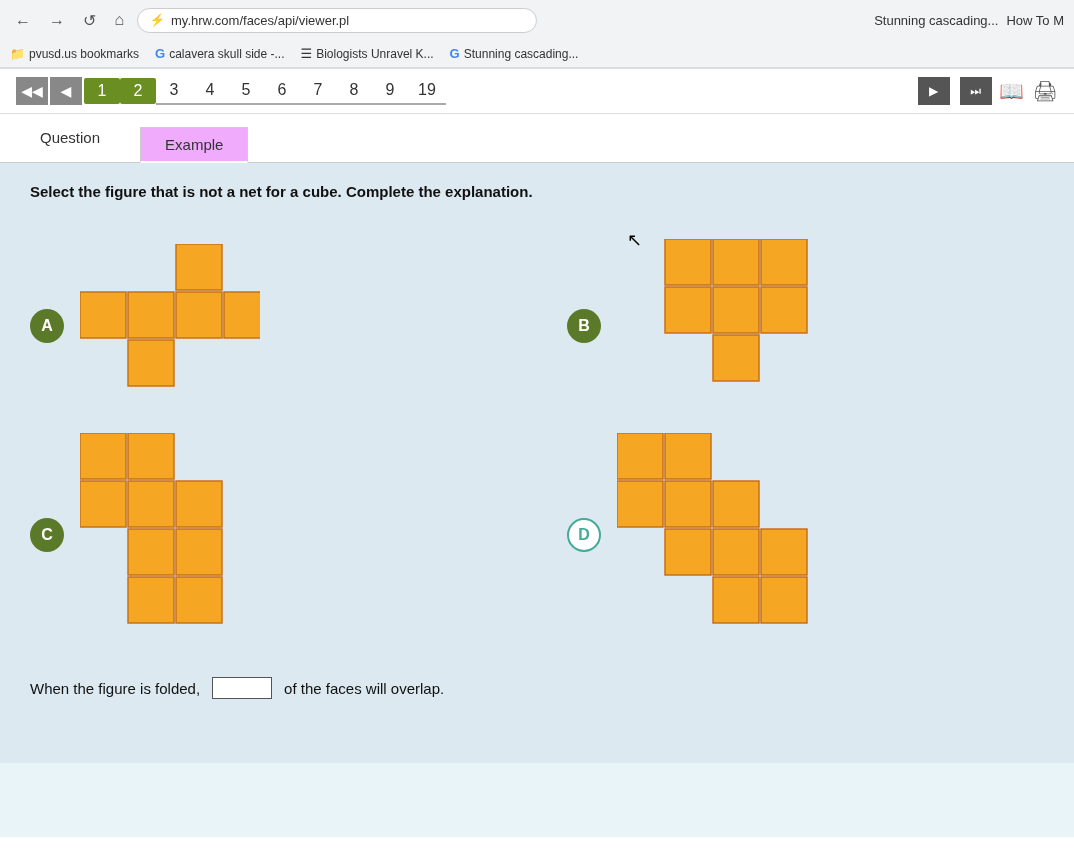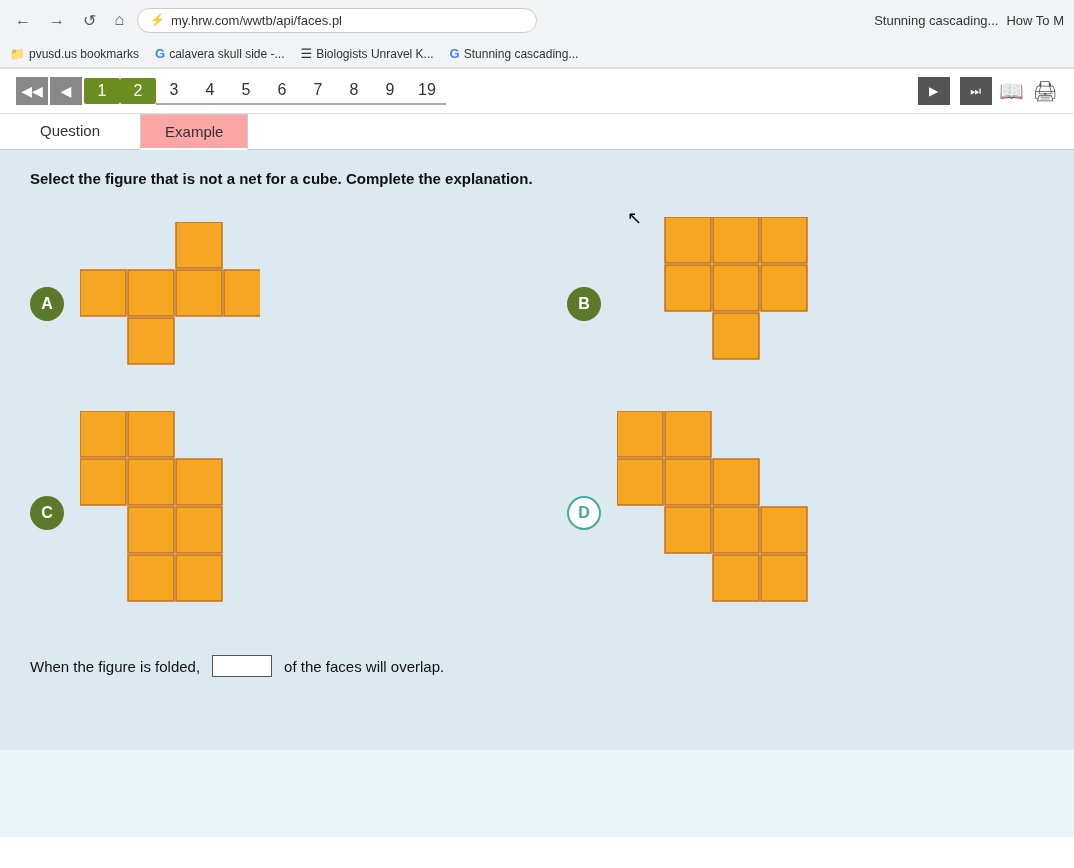--- a/index.html
+++ b/index.html
@@ -178,46 +178,47 @@
       padding: 8px 24px;
       border: none;
       background: none;
       font-size: 15px;
       cursor: pointer;
       color: #333;
       border-bottom: 2px solid transparent;
     }
 
     .tab-btn.active {
-      background: #fca5a5;
+      background: #f0abfc;
       border: 1px solid #ccc;
       border-bottom: 2px solid #fff;
       margin-bottom: -1px;
       z-index: 1;
+      margin-top: 13px;
     }
 
     .tab-btn.step-by-step {
       background: #e8e8e8;
       border: 1px solid #bbb;
       border-bottom: 2px solid #e8e8e8;
       margin-bottom: -1px;
     }
 
     
     .content-area {
       padding: 20px 30px;
       background: #dce9f0;
       min-height: 600px;
       position: relative;
     }
 
     .question-text {
       font-size: 15px;
       color: #111;
-      margin-bottom: 30px;
+      margin-bottom: 39px;
       font-weight: normal;
     }
 
     
     .figures-grid {
       display: grid;
       grid-template-columns: 1fr 1fr;
       gap: 20px 60px;
       margin-bottom: 40px;
     }
@@ -277,21 +278,21 @@
 
 <div class="browser-chrome">
 
   <div class="nav-bar">
     <button class="nav-btn">←</button>
     <button class="nav-btn">→</button>
     <button class="nav-btn">↺</button>
     <button class="nav-btn">⌂</button>
     <div class="address-bar">
       <span style="font-size:12px;color:#555;">⚡</span>
-      <span class="address-text">my.hrw.com/wwtb/api/faces.pl</span>
+      <span class="address-text">my.hrw.com/faces/api/viewer.pl</span>
     </div>
     <div style="flex:1; display:flex; align-items:center; justify-content:flex-end; gap:8px;">
       <span style="font-size:13px;color:#333;cursor:pointer;">Stunning cascading...</span>
       <span style="font-size:13px;color:#333;cursor:pointer;">How To M</span>
     </div>
   </div>
 
   <div class="bookmarks-bar">
     <div class="bookmark-item">
       <span>📁</span>

